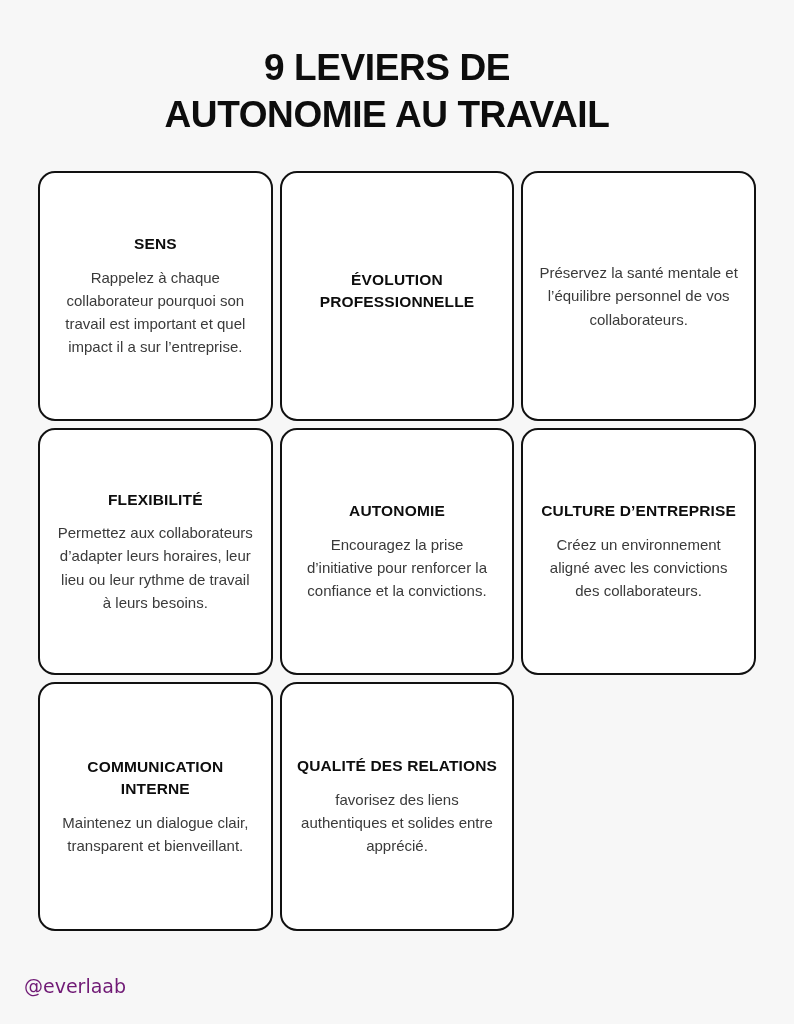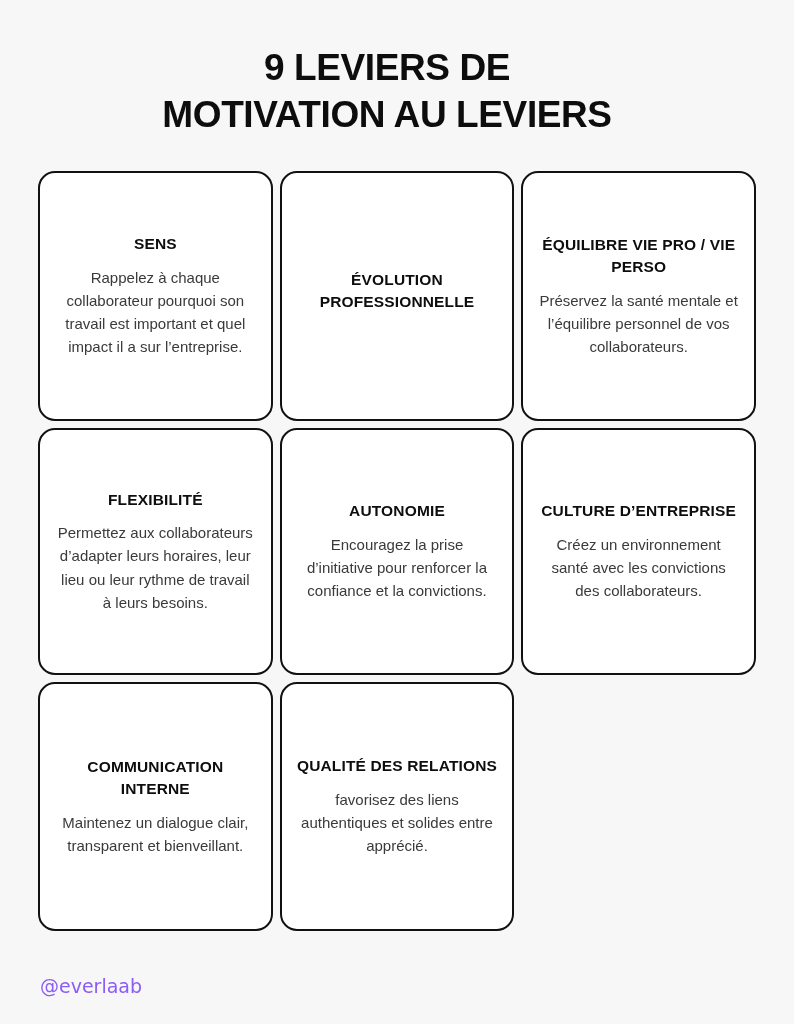--- a/index.html
+++ b/index.html
@@ -79,68 +79,67 @@
     font-weight: 400;
     line-height: 1.55;
     color: #3a3a3a;
     margin: 0;
     max-width: 208px;
   }
 
   
   .footer {
     position: absolute;
-    left: 40px;
+    left: 24px;
     top: 977px;
     font-size: 19px;
     line-height: 1;
-    color: #8b5cf6;
+    color: #701a75;
     font-family: "DejaVu Sans", sans-serif;
   }
 </style>
 </head>
 <body>
 
 <div class="page">
 
   <h1 class="title">
     <span class="line">9 LEVIERS DE</span>
-    <span class="line">MOTIVATION AU LEVIERS</span>
+    <span class="line">AUTONOMIE AU TRAVAIL</span>
   </h1>
 
   <div class="grid">
 
     <div class="card">
       <div class="card-title">SENS</div>
       <p class="card-body">Rappelez à chaque collaborateur pourquoi son travail est important et quel impact il a sur l’entreprise.</p>
     </div>
 
 
     <div class="card">
       <div class="card-title">ÉVOLUTION PROFESSIONNELLE</div>
     </div>
 
     <div class="card">
-      <div class="card-title">ÉQUILIBRE VIE PRO / VIE PERSO</div>
       <p class="card-body">Préservez la santé mentale et l’équilibre personnel de vos collaborateurs.</p>
     </div>
 
     <div class="card">
       <div class="card-title">FLEXIBILITÉ</div>
       <p class="card-body">Permettez aux collaborateurs d’adapter leurs horaires, leur lieu ou leur rythme de travail à leurs besoins.</p>
     </div>
 
     <div class="card">
       <div class="card-title">AUTONOMIE</div>
       <p class="card-body">Encouragez la prise d’initiative pour renforcer la confiance et la convictions.</p>
     </div>
 
     <div class="card">
       <div class="card-title">CULTURE D’ENTREPRISE</div>
-      <p class="card-body">Créez un environnement santé avec les convictions des collaborateurs.</p>
+      <p class="card-body">Créez un environnement aligné avec les convictions des collaborateurs.</p>
     </div>
 
     <div class="card">
       <div class="card-title">COMMUNICATION INTERNE</div>
       <p class="card-body">Maintenez un dialogue clair, transparent et bienveillant.</p>
     </div>
 
     <div class="card">
       <div class="card-title">QUALITÉ DES RELATIONS</div>
       <p class="card-body">favorisez des liens authentiques et solides entre apprécié.</p>

